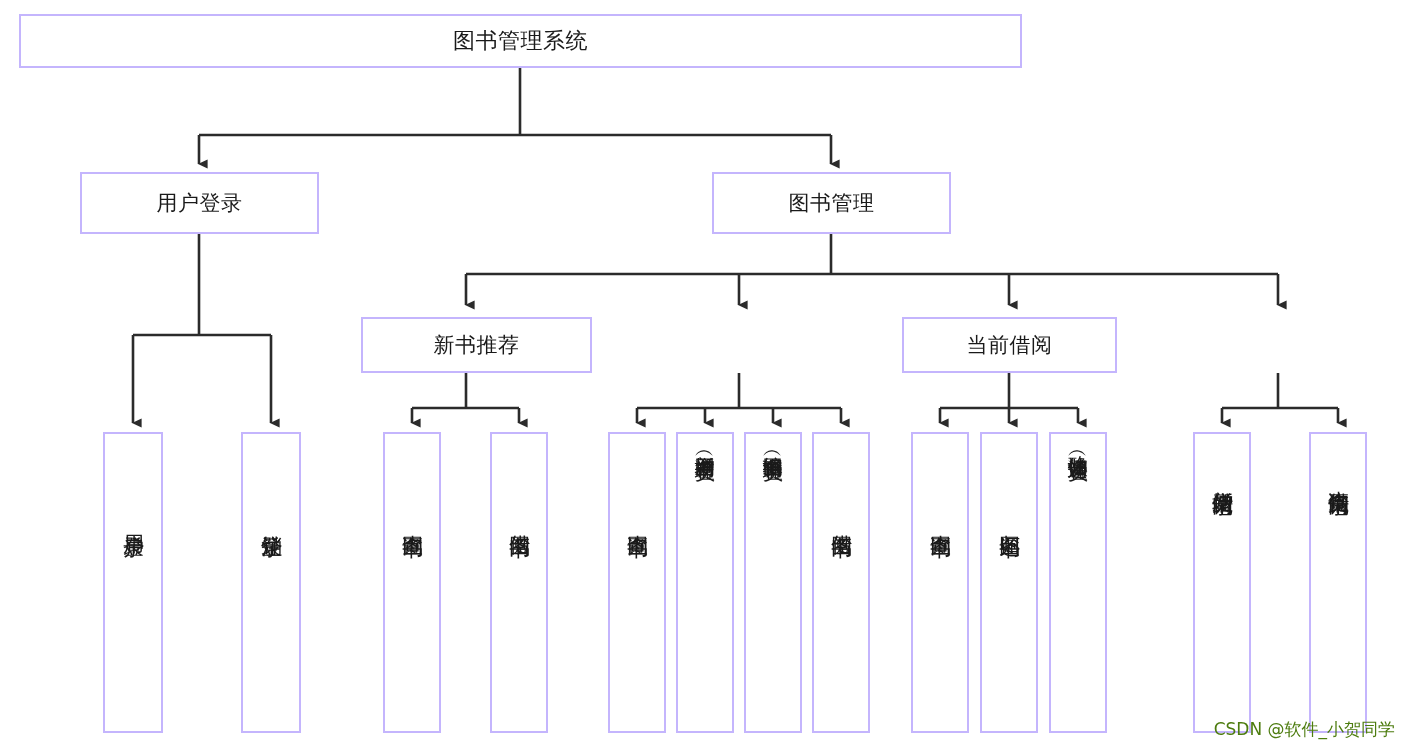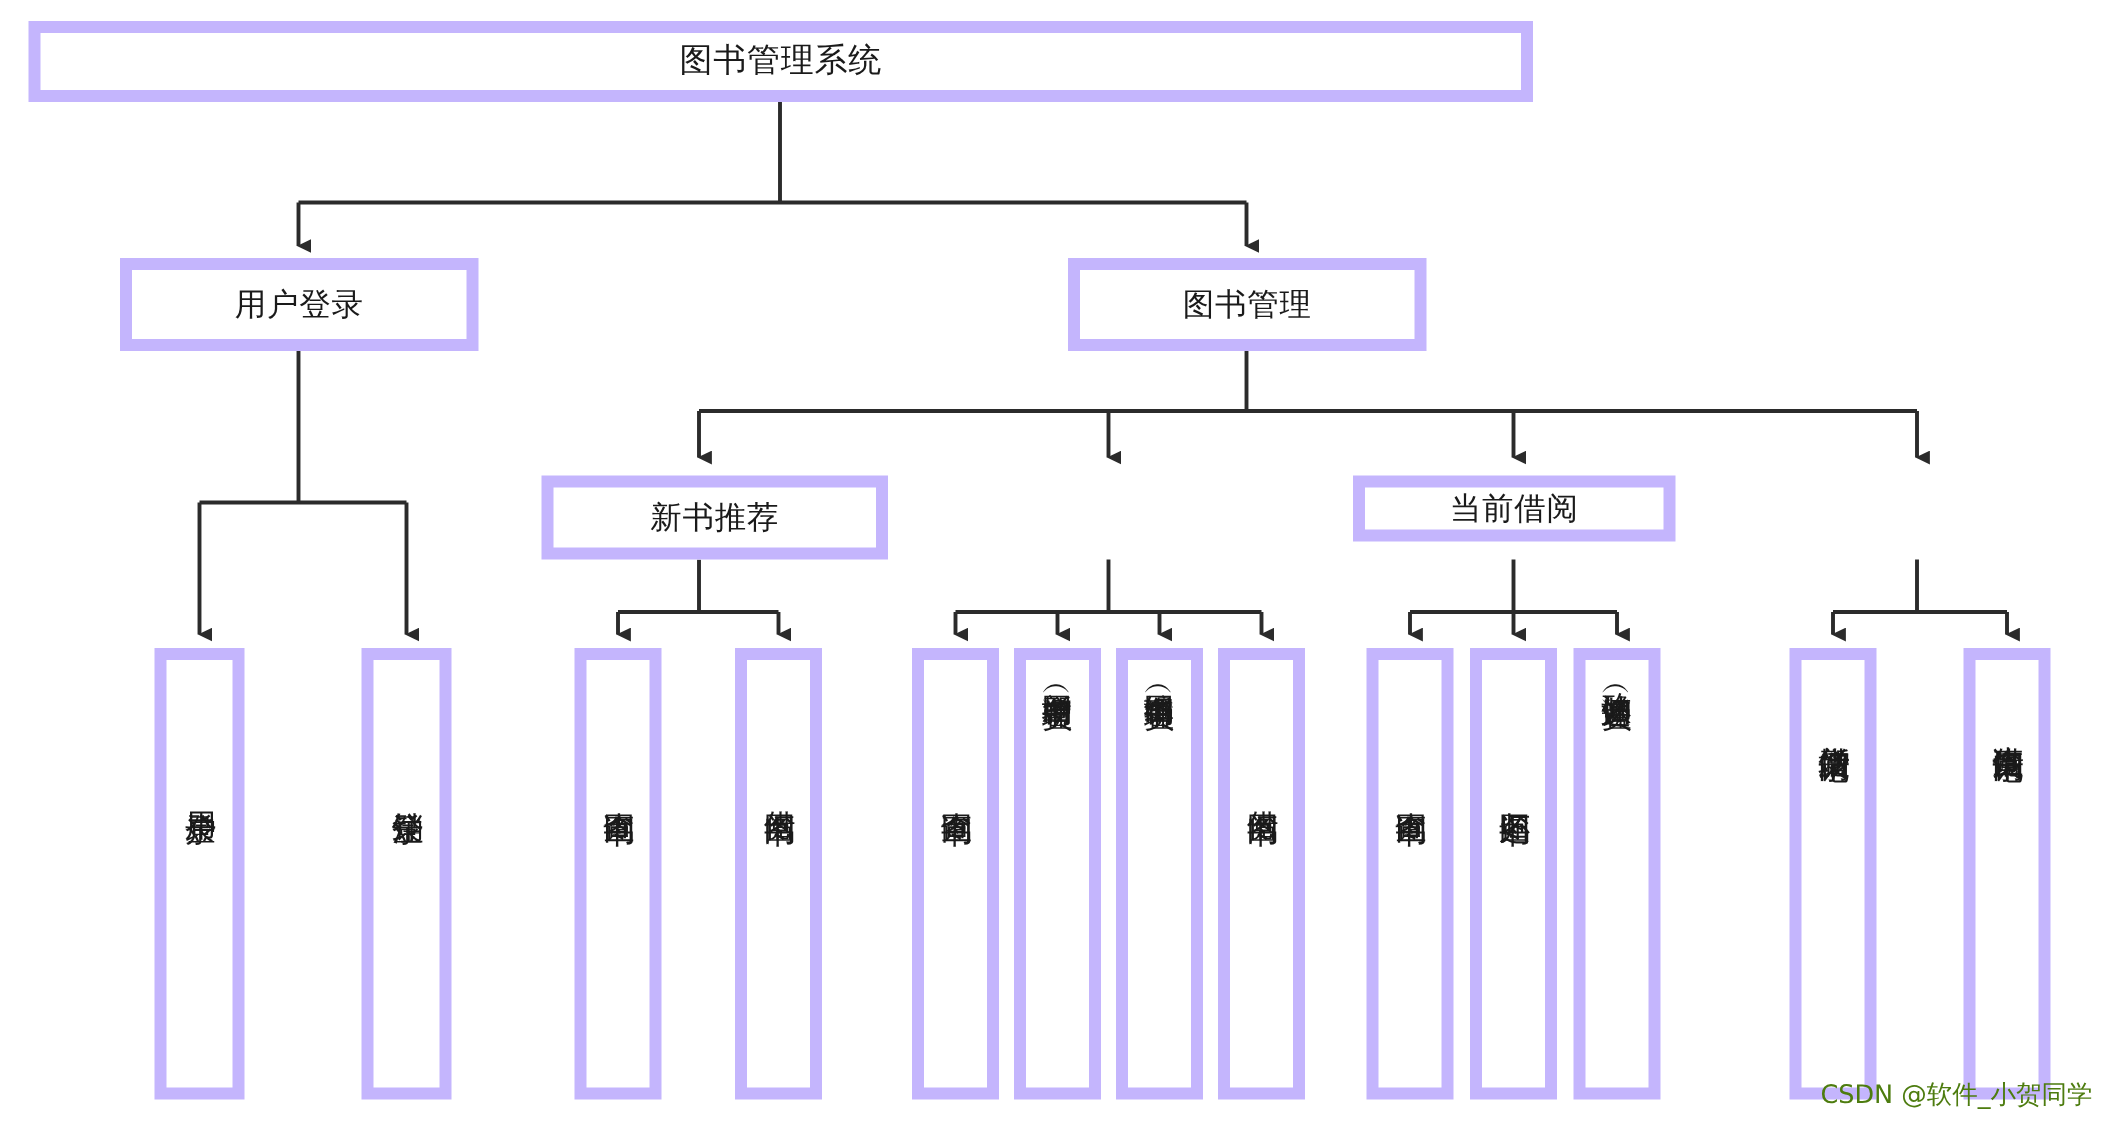--- a/index.html
+++ b/index.html
@@ -22,21 +22,21 @@
     position: absolute;
     left: 0;
     top: 0;
     width: 1405px;
     height: 747px;
     pointer-events: none;
   }
   .node {
     position: absolute;
     box-sizing: border-box;
-    border: 8px solid #c4b5fd;
+    border: 2px solid #c4b5fd;
     background: #ffffff;
     display: flex;
     align-items: center;
     justify-content: center;
     color: #1a1a1a;
     z-index: 2;
   }
   .node .label {
     display: block;
     text-align: center;
@@ -142,21 +142,21 @@
 
   <div class="node horiz" style="left:712px; top:172px; width:239px; height:62px;">
     <span class="label">图书管理</span>
   </div>
 
   <div class="node horiz" style="left:361px; top:317px; width:231px; height:56px;">
     <span class="label">新书推荐</span>
   </div>
 
 
-  <div class="node horiz" style="left:902px; top:317px; width:215px; height:44px;">
+  <div class="node horiz" style="left:902px; top:317px; width:215px; height:56px;">
     <span class="label">当前借阅</span>
   </div>
 
 
   <div class="node vert" style="left:103px; top:432px; width:60px; height:301px; padding-top:84px;">
     <span class="label">用户登录</span>
   </div>
 
   <div class="node vert" style="left:241px; top:432px; width:60px; height:301px; padding-top:84px;">
     <span class="label">注销登录</span>

